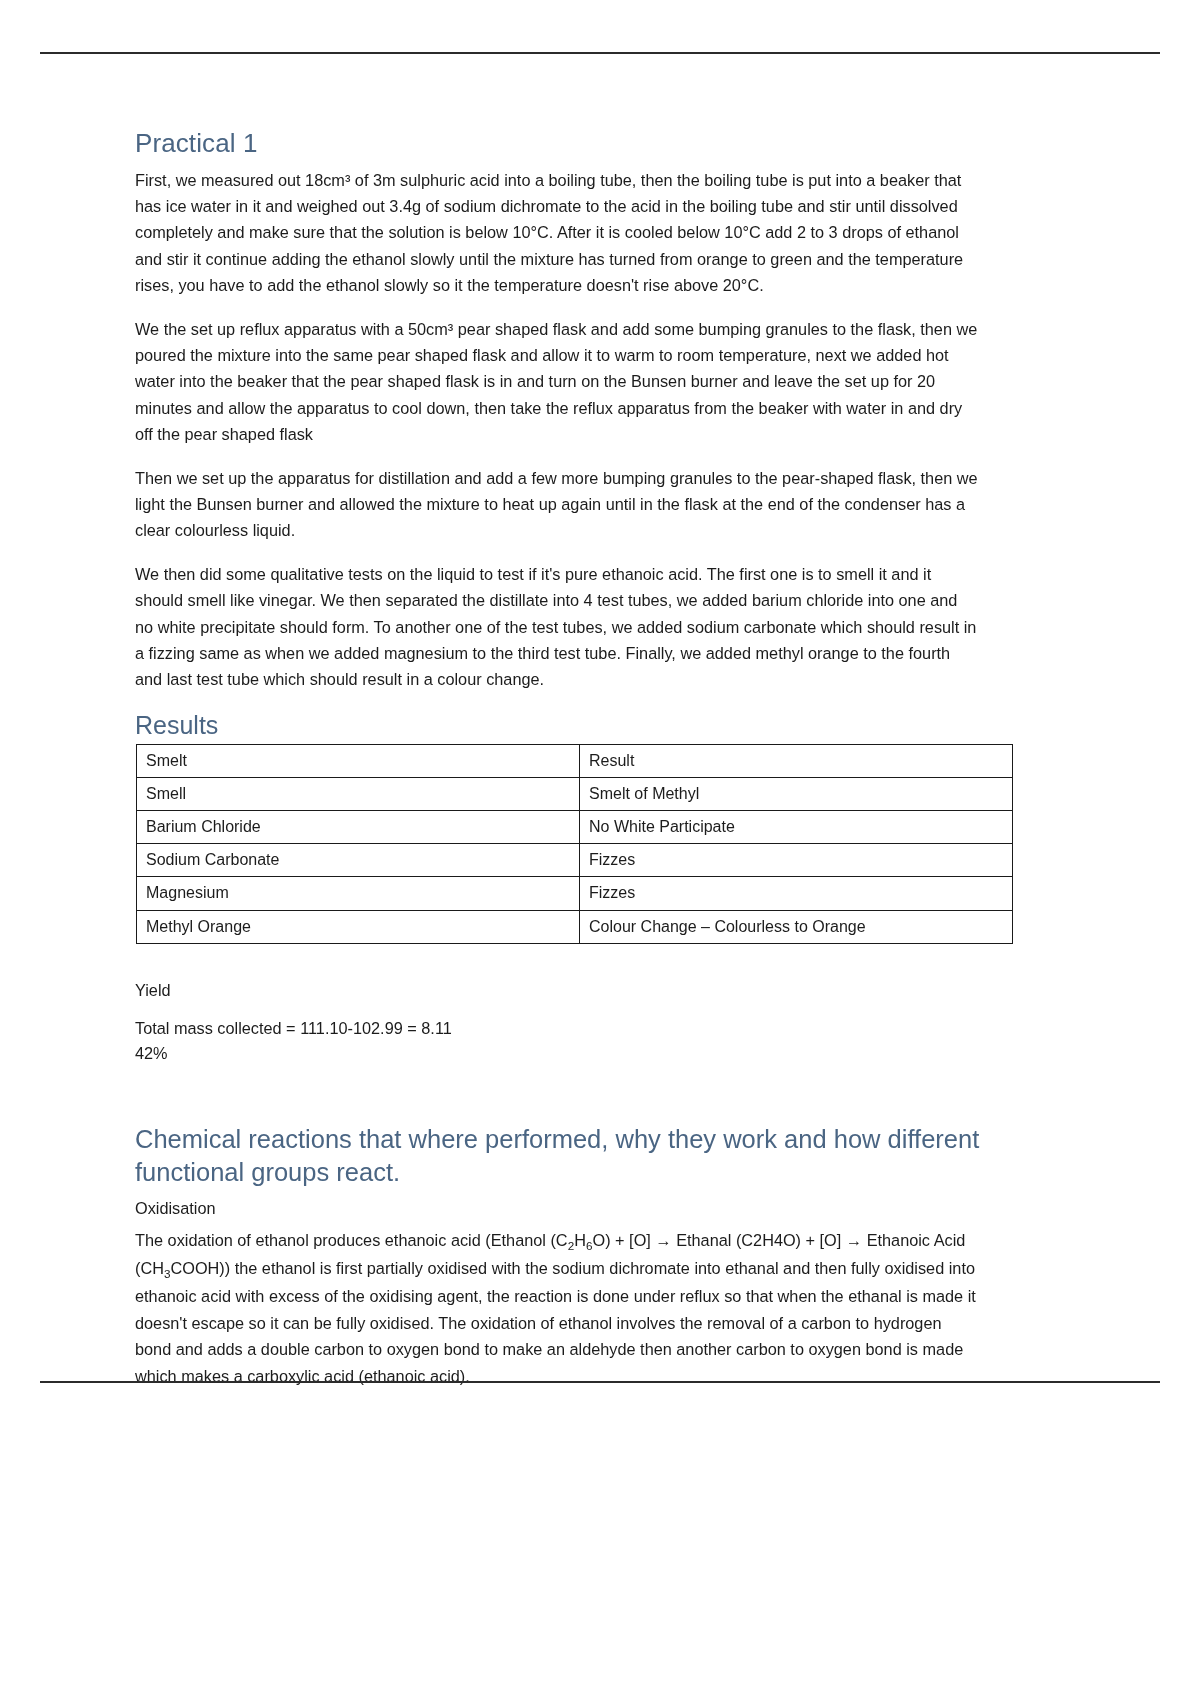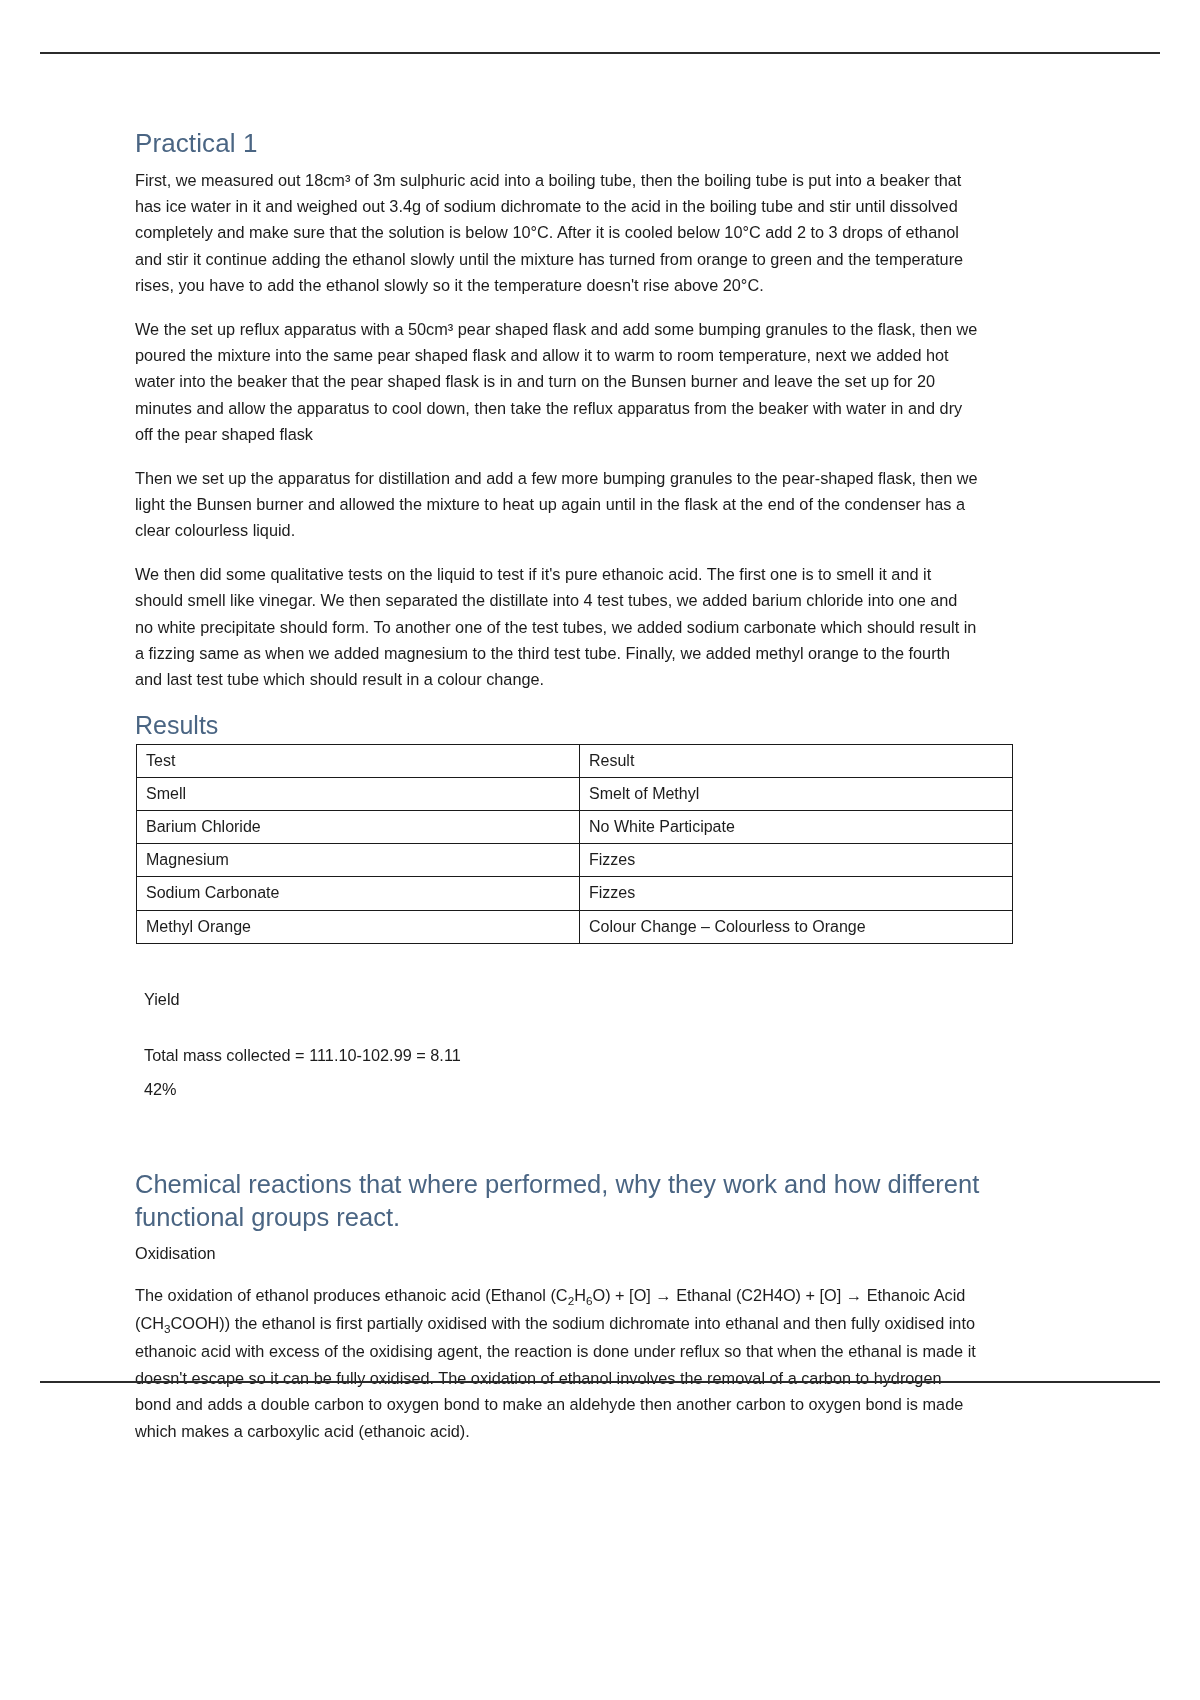--- a/index.html
+++ b/index.html
@@ -69,28 +69,28 @@
   p.body-text {
     font-size: 16.3px;
     line-height: 1.62;
     margin: 0 0 17px 0;
     color: #1c1c1c;
     text-align: left;
   }
   .subhead {
     font-size: 16.3px;
     color: #1c1c1c;
-    margin: 0 0 16px 0;
+    margin: 0 0 6px 0;
     line-height: 1.5;
   }
   .plain-line {
     font-size: 16.3px;
     line-height: 1.5;
     color: #1c1c1c;
-    margin: 9px;
+    margin: 0;
   }
   .spacer-lg { height: 34px; }
   .spacer-md { height: 24px; }
   .spacer-sm { height: 14px; }
   table.results {
     border-collapse: collapse;
     width: 840px;
     margin: 4px 0 0 1px;
     table-layout: fixed;
   }
@@ -125,37 +125,37 @@
 
     <p class="body-text">Then we set up the apparatus for distillation and add a few more bumping granules to the pear-shaped flask, then we light the Bunsen burner and allowed the mixture to heat up again until in the flask at the end of the condenser has a clear colourless liquid.</p>
 
     <p class="body-text">We then did some qualitative tests on the liquid to test if it's pure ethanoic acid. The first one is to smell it and it should smell like vinegar. We then separated the distillate into 4 test tubes, we added barium chloride into one and no white precipitate should form. To another one of the test tubes, we added sodium carbonate which should result in a fizzing same as when we added magnesium to the third test tube. Finally, we added methyl orange to the fourth and last test tube which should result in a colour change.</p>
 
     <h2 class="doc-h2">Results</h2>
 
     <table class="results">
       <tbody>
         <tr>
-          <td class="col-test">Test</td>
+          <td class="col-test">Smelt</td>
           <td class="col-result">Result</td>
         </tr>
         <tr>
           <td class="col-test">Smell</td>
           <td class="col-result">Smelt of Methyl</td>
         </tr>
         <tr>
           <td class="col-test">Barium Chloride</td>
           <td class="col-result">No White Participate</td>
         </tr>
         <tr>
-          <td class="col-test">Magnesium</td>
+          <td class="col-test">Sodium Carbonate</td>
           <td class="col-result">Fizzes</td>
         </tr>
         <tr>
-          <td class="col-test">Sodium Carbonate</td>
+          <td class="col-test">Magnesium</td>
           <td class="col-result">Fizzes</td>
         </tr>
         <tr>
           <td class="col-test">Methyl Orange</td>
           <td class="col-result">Colour Change – Colourless to Orange</td>
         </tr>
       </tbody>
     </table>
 
     <div class="spacer-lg"></div>

